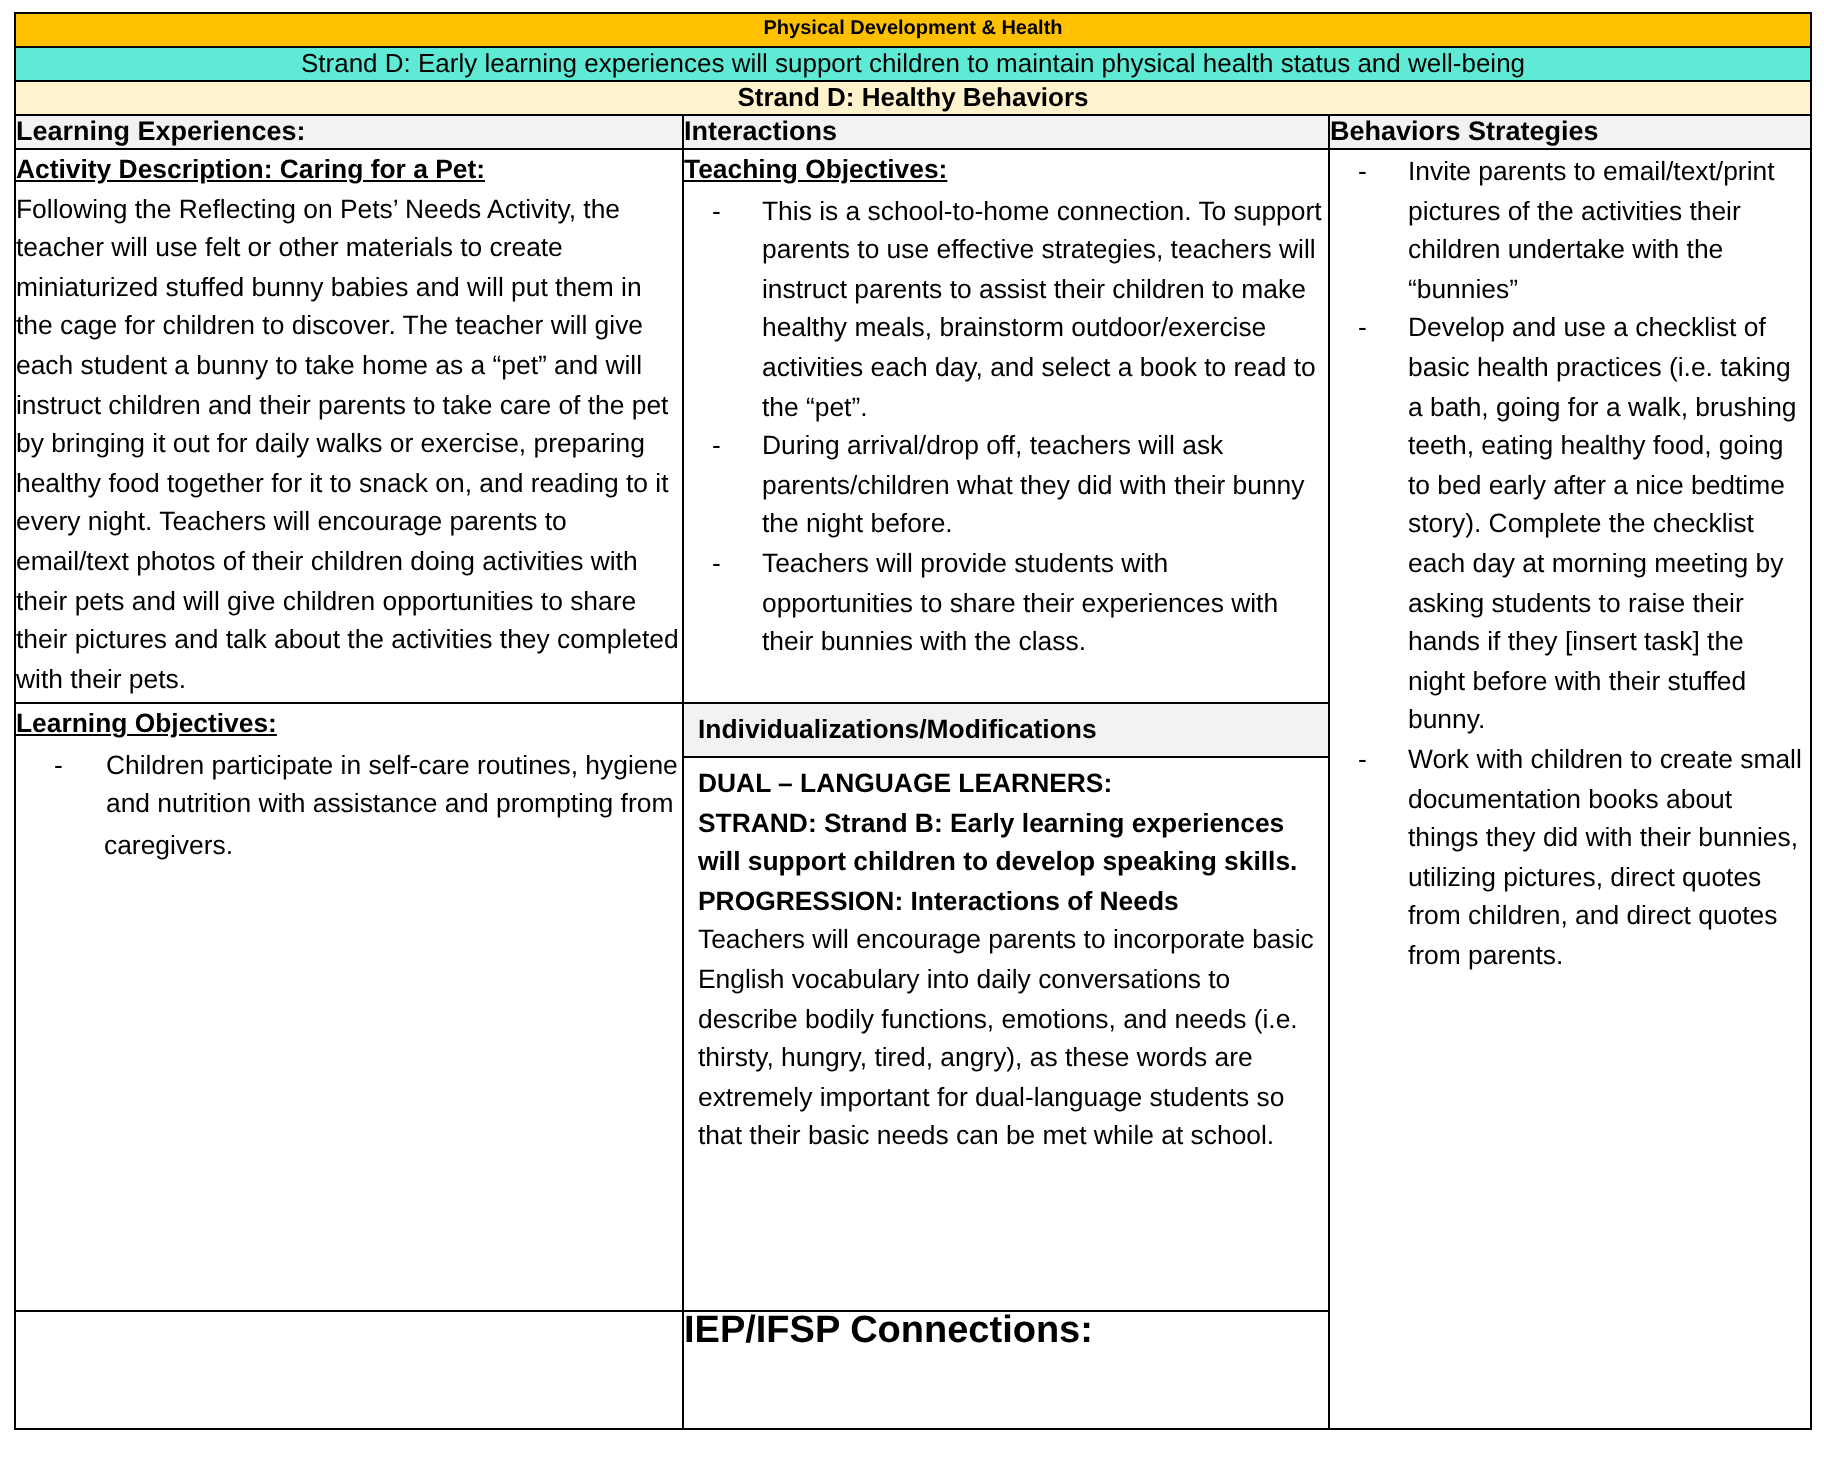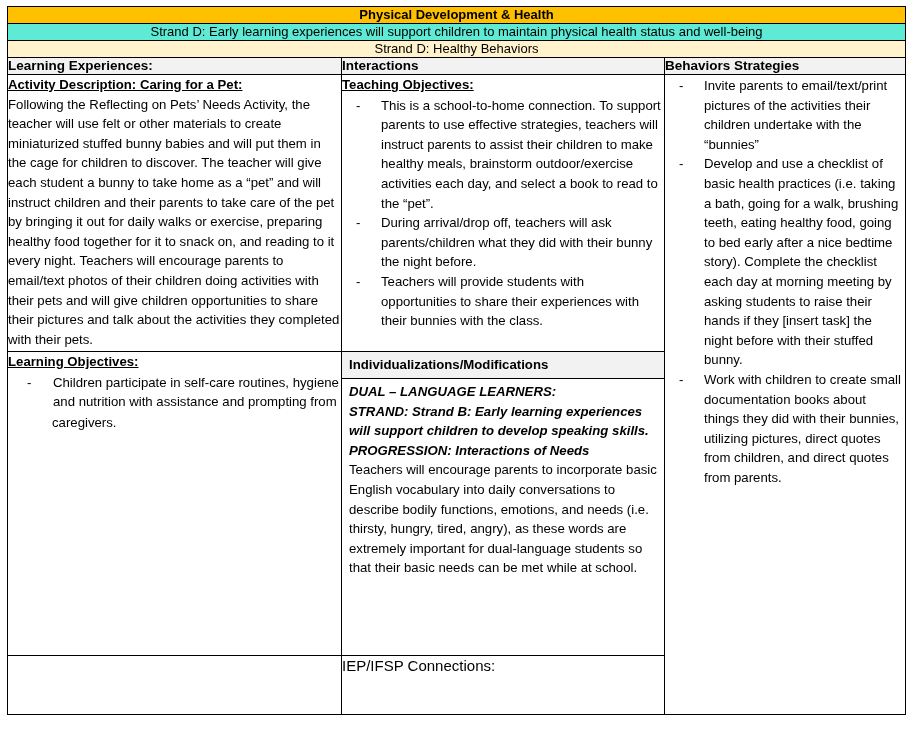--- a/index.html
+++ b/index.html
@@ -33,29 +33,29 @@
 
   table.curriculum td {
     border: 1.3px solid #000;
     vertical-align: top;
     padding: 0;
   }
 
   
   .banner {
     text-align: center;
-    font-size: 13px;
+    font-size: 10px;
     font-weight: bold;
     padding: 7px 6px 7px 6px;
     height: 16px;
     line-height: 16px;
   }
   .banner-1 { background: #FFC000; }
   .banner-2 { background: #5eead4; font-weight: normal; font-size: 13px; }
-  .banner-3 { background: #FFF2CC; font-weight: normal; font-size: 13px; }
+  .banner-3 { background: #FFF2CC; font-weight: bold; font-size: 13px; }
 
   
   .colhead {
     background: #F2F2F2;
     font-weight: bold;
     font-size: 13.5px;
     padding: 7px 7px 7px 7px;
     height: 16px;
     line-height: 16px;
   }
@@ -118,28 +118,27 @@
 
   .subsection {
     padding: 3px 7px 6px 7px;
     font-size: 13.2px;
     line-height: 19.6px;
   }
 
   .strong-line {
     font-weight: bold;
     display: block;
-    font-style: italic;
   }
 
   .iep-divider {
     border-top: 1.3px solid #000;
     padding: 6px 7px 6px 7px;
-    font-weight: normal;
-    font-size: 15px;
+    font-weight: bold;
+    font-size: 19px;
     line-height: 19px;
   }
 
   .nested-cell {
     padding: 0;
   }
 
   .spacer-tall { height: 58px; }
 </style>
 </head>

